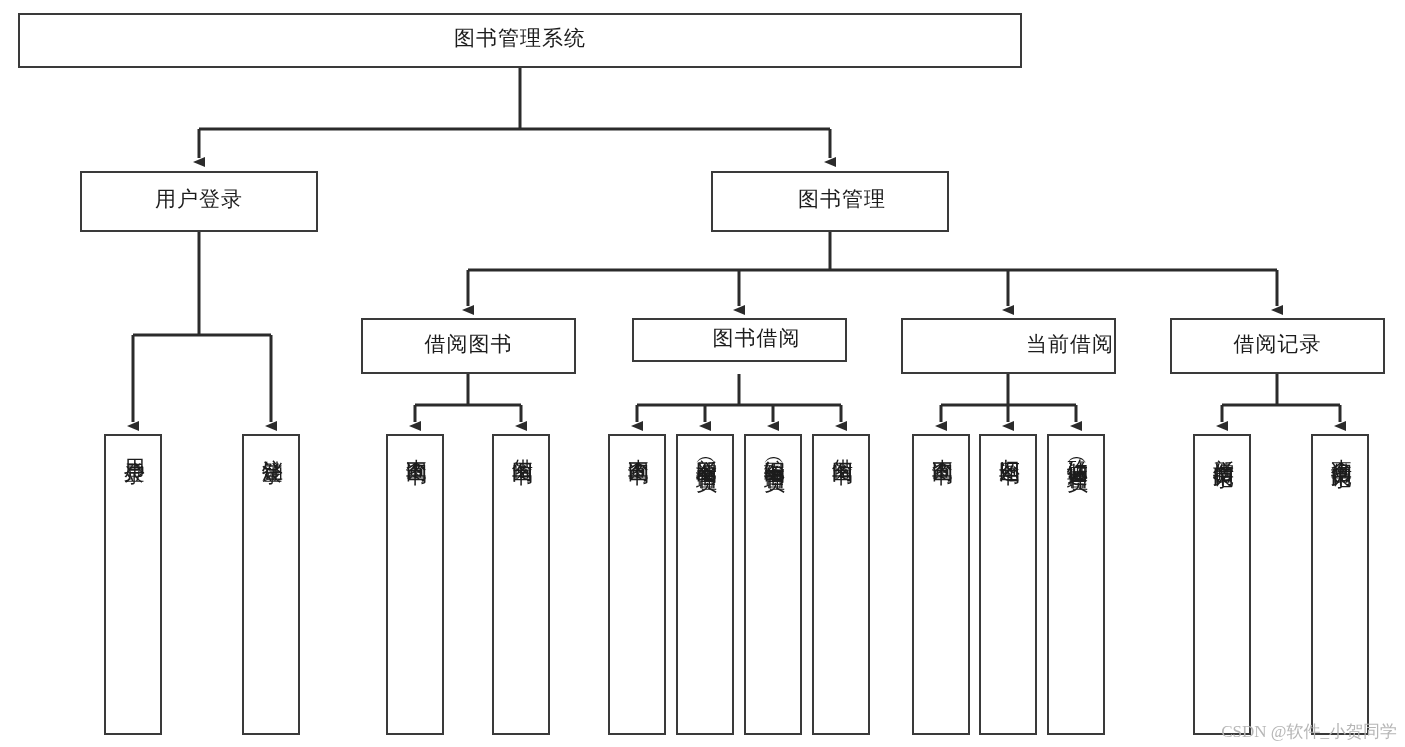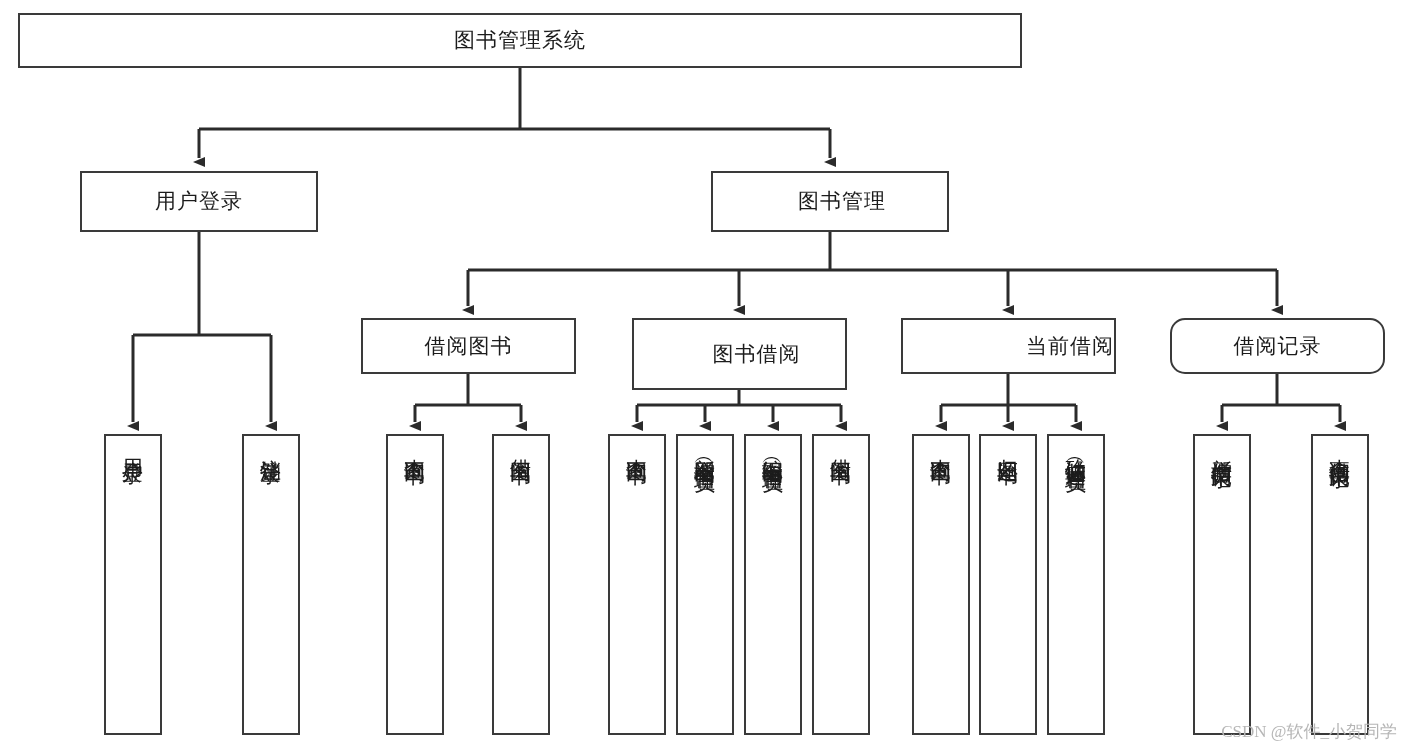--- a/index.html
+++ b/index.html
@@ -34,20 +34,21 @@
     align-items: center;
     justify-content: center;
     color: #1c1c1c;
     z-index: 2;
   }
   .node .label {
     font-size: 21px;
     line-height: 1.15;
     letter-spacing: 1px;
     white-space: nowrap;
+    font-family: Liberation Mono, monospace;
   }
   .node.leaf .label {
     writing-mode: vertical-rl;
     text-orientation: upright;
     font-size: 21px;
     letter-spacing: 2px;
     line-height: 1;
     white-space: normal;
     max-height: 100%;
   }
@@ -133,27 +134,27 @@
   <div class="node" style="left:80px; top:171px; width:238px; height:61px;">
     <span class="label">用户登录</span>
   </div>
   <div class="node" style="left:711px; top:171px; width:238px; height:61px;padding-left:24px;">
     <span class="label">图书管理</span>
   </div>
 
   <div class="node" style="left:361px; top:318px; width:215px; height:56px;">
     <span class="label">借阅图书</span>
   </div>
-  <div class="node" style="left:632px; top:318px; width:215px; height:72px;padding-left:34px;">
+  <div class="node" style="left:632px; top:318px; width:215px; height:44px;padding-left:34px;">
     <span class="label">图书借阅</span>
   </div>
   <div class="node" style="left:901px; top:318px; width:215px; height:56px;justify-content:flex-end;">
     <span class="label">当前借阅</span>
   </div>
-  <div class="node" style="left:1170px; top:318px; width:215px; height:56px;border-radius:15px;">
+  <div class="node" style="left:1170px; top:318px; width:215px; height:56px;">
     <span class="label">借阅记录</span>
   </div>
 
   <div class="node leaf" style="left:104px; top:434px; width:58px; height:301px;">
     <span class="label-wrap">
         <span class="label">用户登录</span>
       </span>
   </div>
   <div class="node leaf" style="left:242px; top:434px; width:58px; height:301px;">
     <span class="label-wrap">

